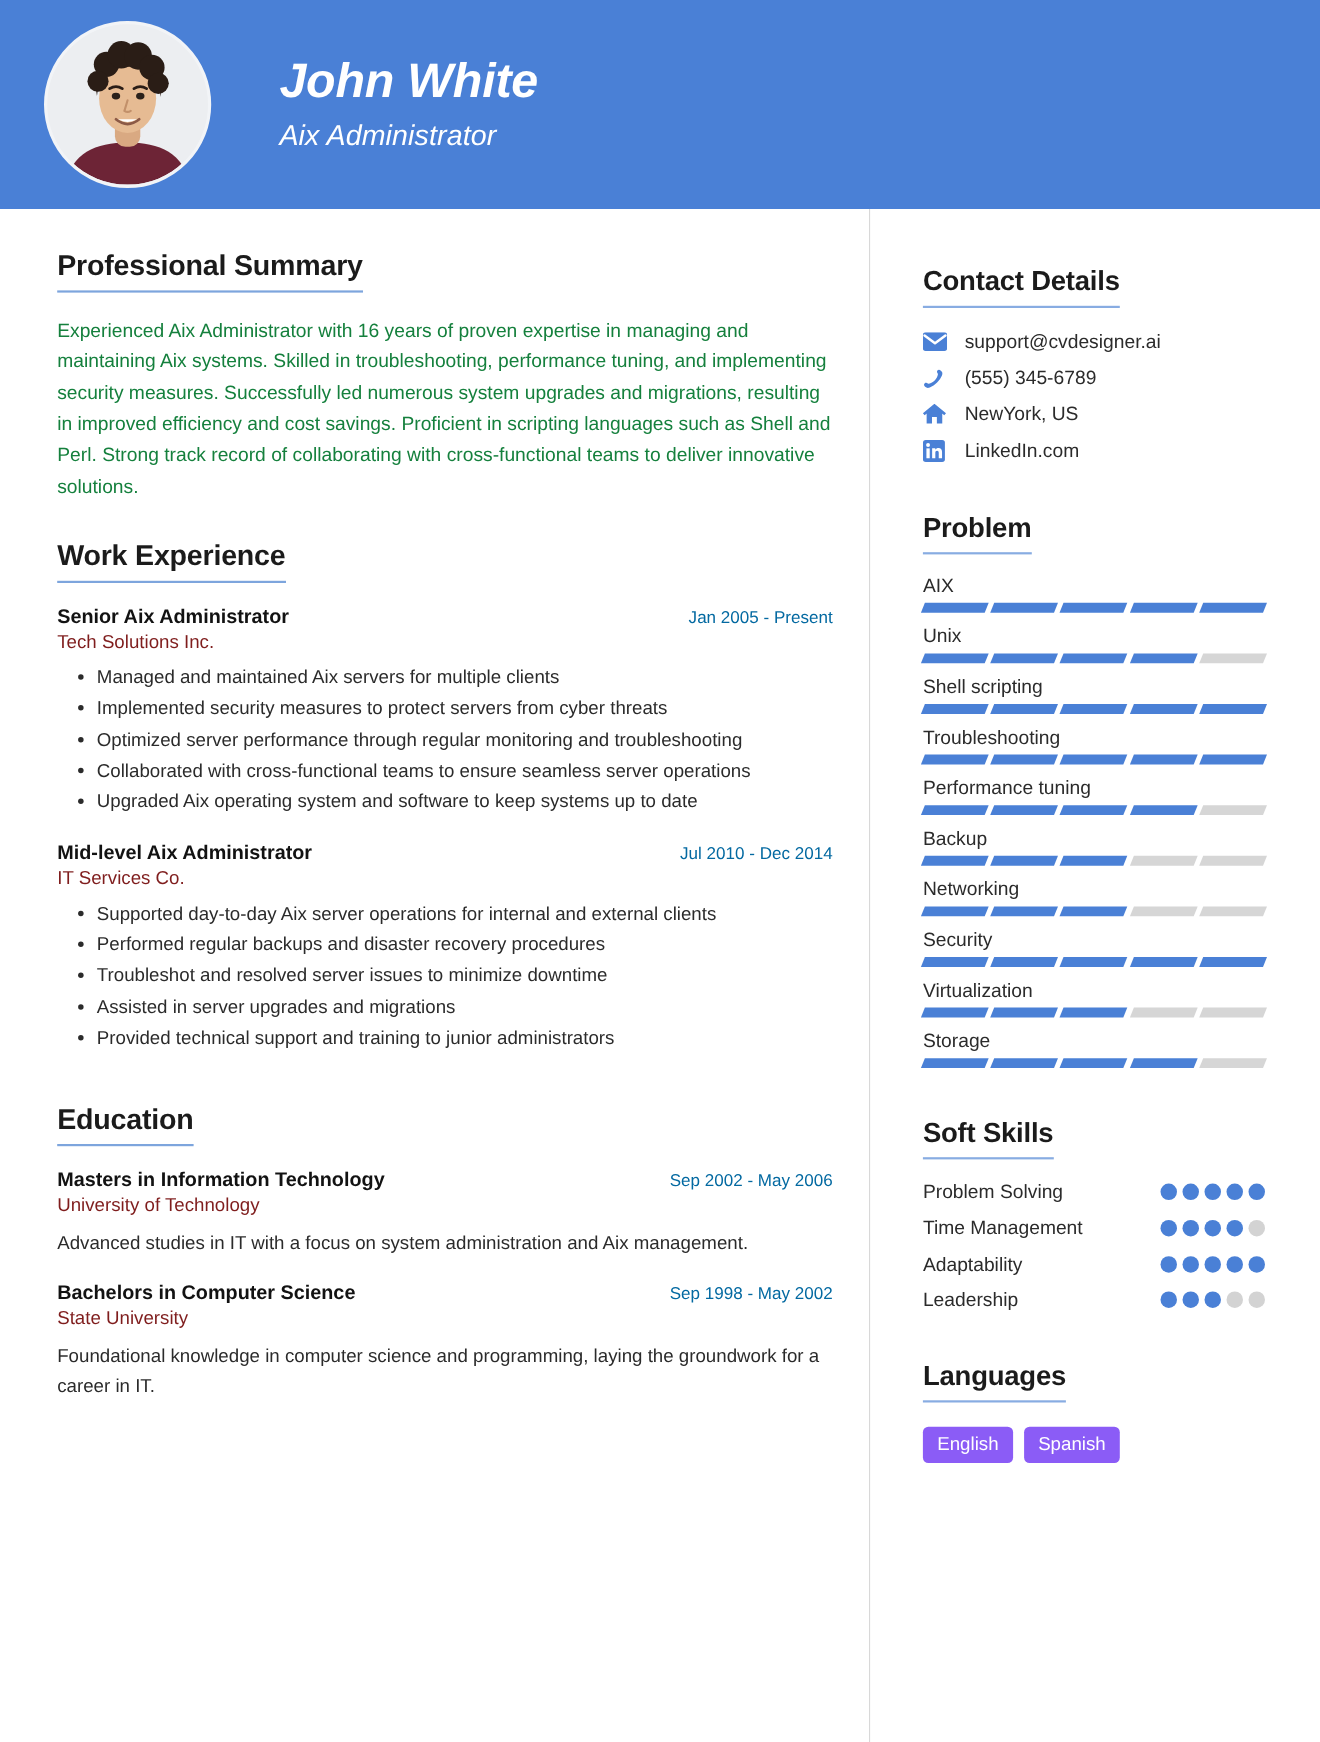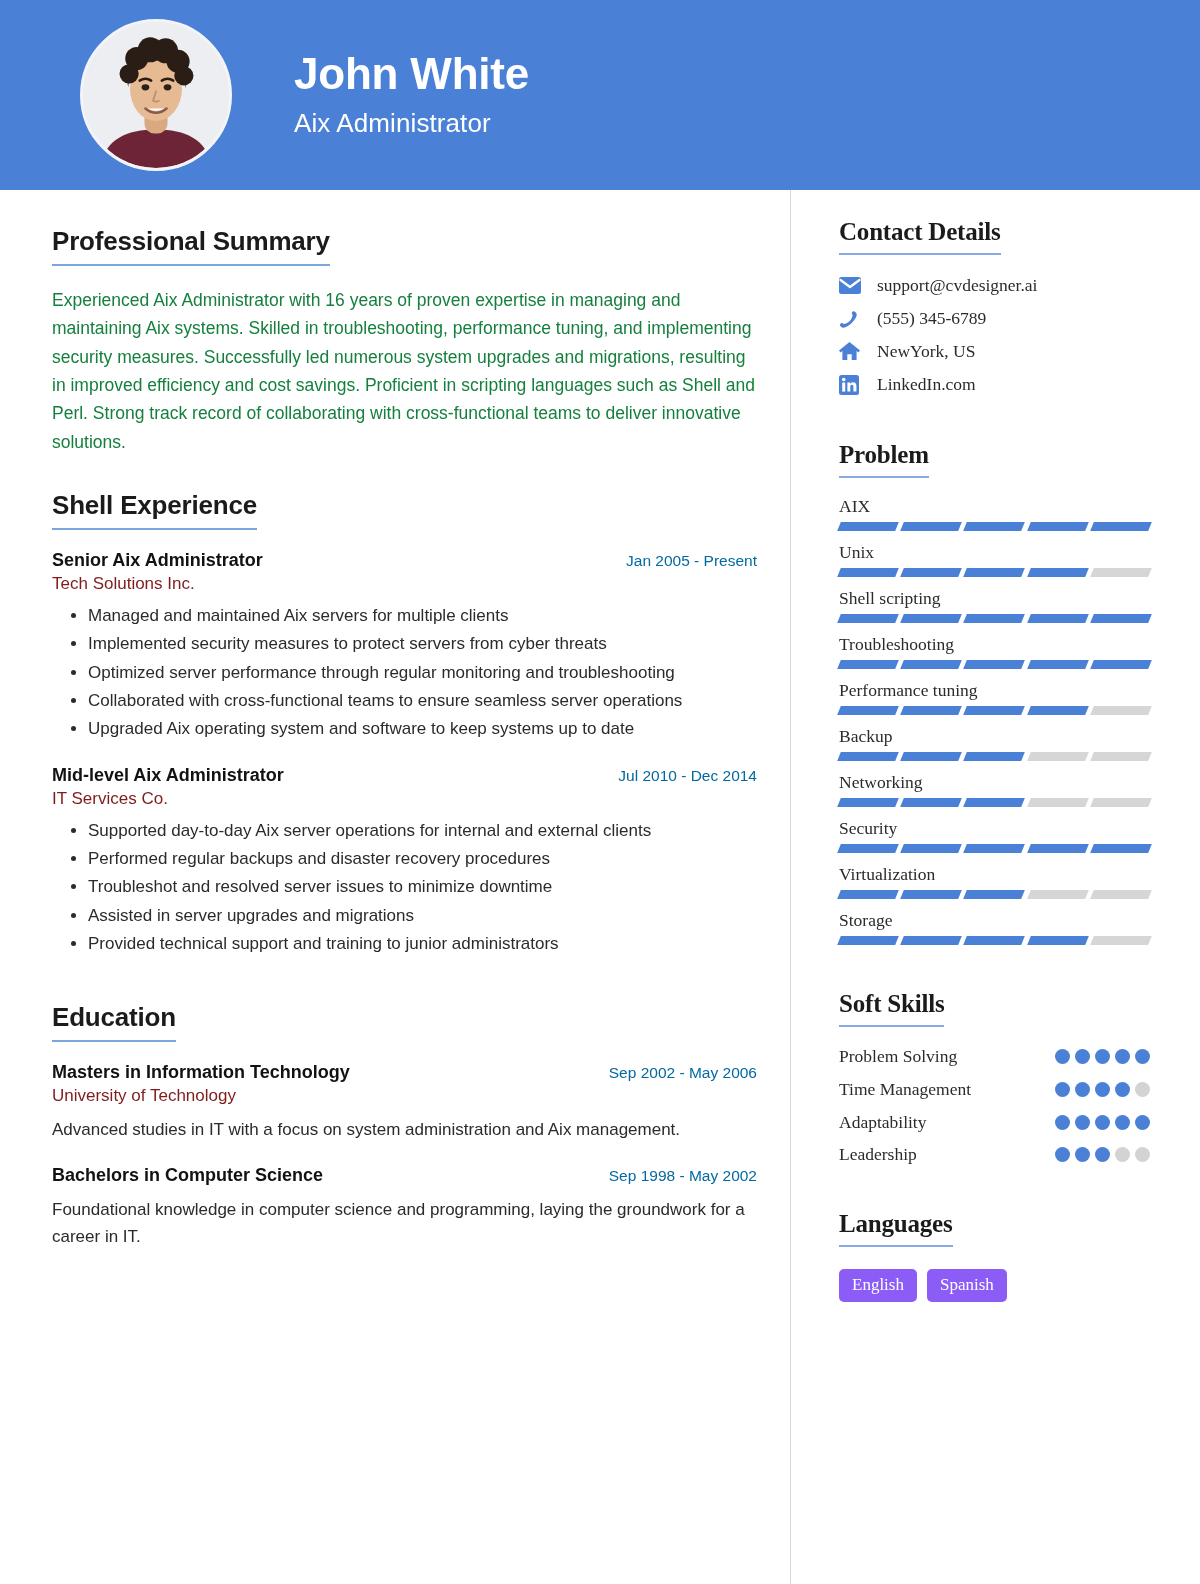--- a/index.html
+++ b/index.html
@@ -20,22 +20,23 @@
     height: 1584px;
     background: #ffffff;
   }
 
   
   .header {
     height: 190px;
     background: #4a80d6;
     display: flex;
     align-items: center;
-    padding-left: 80px;
+    padding-left: 40px;
     box-sizing: border-box;
+    font-style: italic;
   }
   .avatar-wrap {
     width: 152px;
     height: 152px;
     border-radius: 50%;
     background: #eceef1;
     overflow: hidden;
     flex: 0 0 auto;
     position: relative;
     border: 3px solid #f2f4f7;
@@ -68,22 +69,21 @@
   .col-main {
     width: 791px;
     box-sizing: border-box;
     padding: 36px 33px 0 52px;
     border-right: 1px solid #d8d8d8;
     min-height: 1394px;
   }
   .col-side {
     width: 409px;
     box-sizing: border-box;
-    padding: 28px 50px 0 48px;
-    font-family: Liberation Serif, serif;
+    padding: 52px 50px 0 48px;
   }
 
   
   .sec-h {
     font-size: 26px;
     font-weight: bold;
     color: #1b1b1b;
     letter-spacing: -0.2px;
     display: inline-block;
     padding-bottom: 7px;
@@ -281,21 +281,21 @@
   <div class="body-cols">
 
     <div class="col-main">
 
       <div class="section">
         <div class="sec-h">Professional Summary</div>
         <p class="summary-text">Experienced Aix Administrator with 16 years of proven expertise in managing and maintaining Aix systems. Skilled in troubleshooting, performance tuning, and implementing security measures. Successfully led numerous system upgrades and migrations, resulting in improved efficiency and cost savings. Proficient in scripting languages such as Shell and Perl. Strong track record of collaborating with cross-functional teams to deliver innovative solutions.</p>
       </div>
 
       <div class="section">
-        <div class="sec-h">Shell Experience</div>
+        <div class="sec-h">Work Experience</div>
 
         <div class="entry">
           <div class="entry-row">
             <span class="entry-title">Senior Aix Administrator</span>
             <span class="entry-date">Jan 2005 - Present</span>
           </div>
           <div class="entry-org">Tech Solutions Inc.</div>
           <ul class="bullets">
             <li>Managed and maintained Aix servers for multiple clients</li>
             <li>Implemented security measures to protect servers from cyber threats</li>
@@ -333,20 +333,21 @@
           </div>
           <div class="entry-org">University of Technology</div>
           <div class="entry-desc">Advanced studies in IT with a focus on system administration and Aix management.</div>
         </div>
 
         <div class="entry">
           <div class="entry-row">
             <span class="entry-title">Bachelors in Computer Science</span>
             <span class="entry-date">Sep 1998 - May 2002</span>
           </div>
+          <div class="entry-org">State University</div>
           <div class="entry-desc">Foundational knowledge in computer science and programming, laying the groundwork for a career in IT.</div>
         </div>
       </div>
 
     </div>
 
     <div class="col-side">
 
       <div class="section">
         <div class="sec-h side">Contact Details</div>

